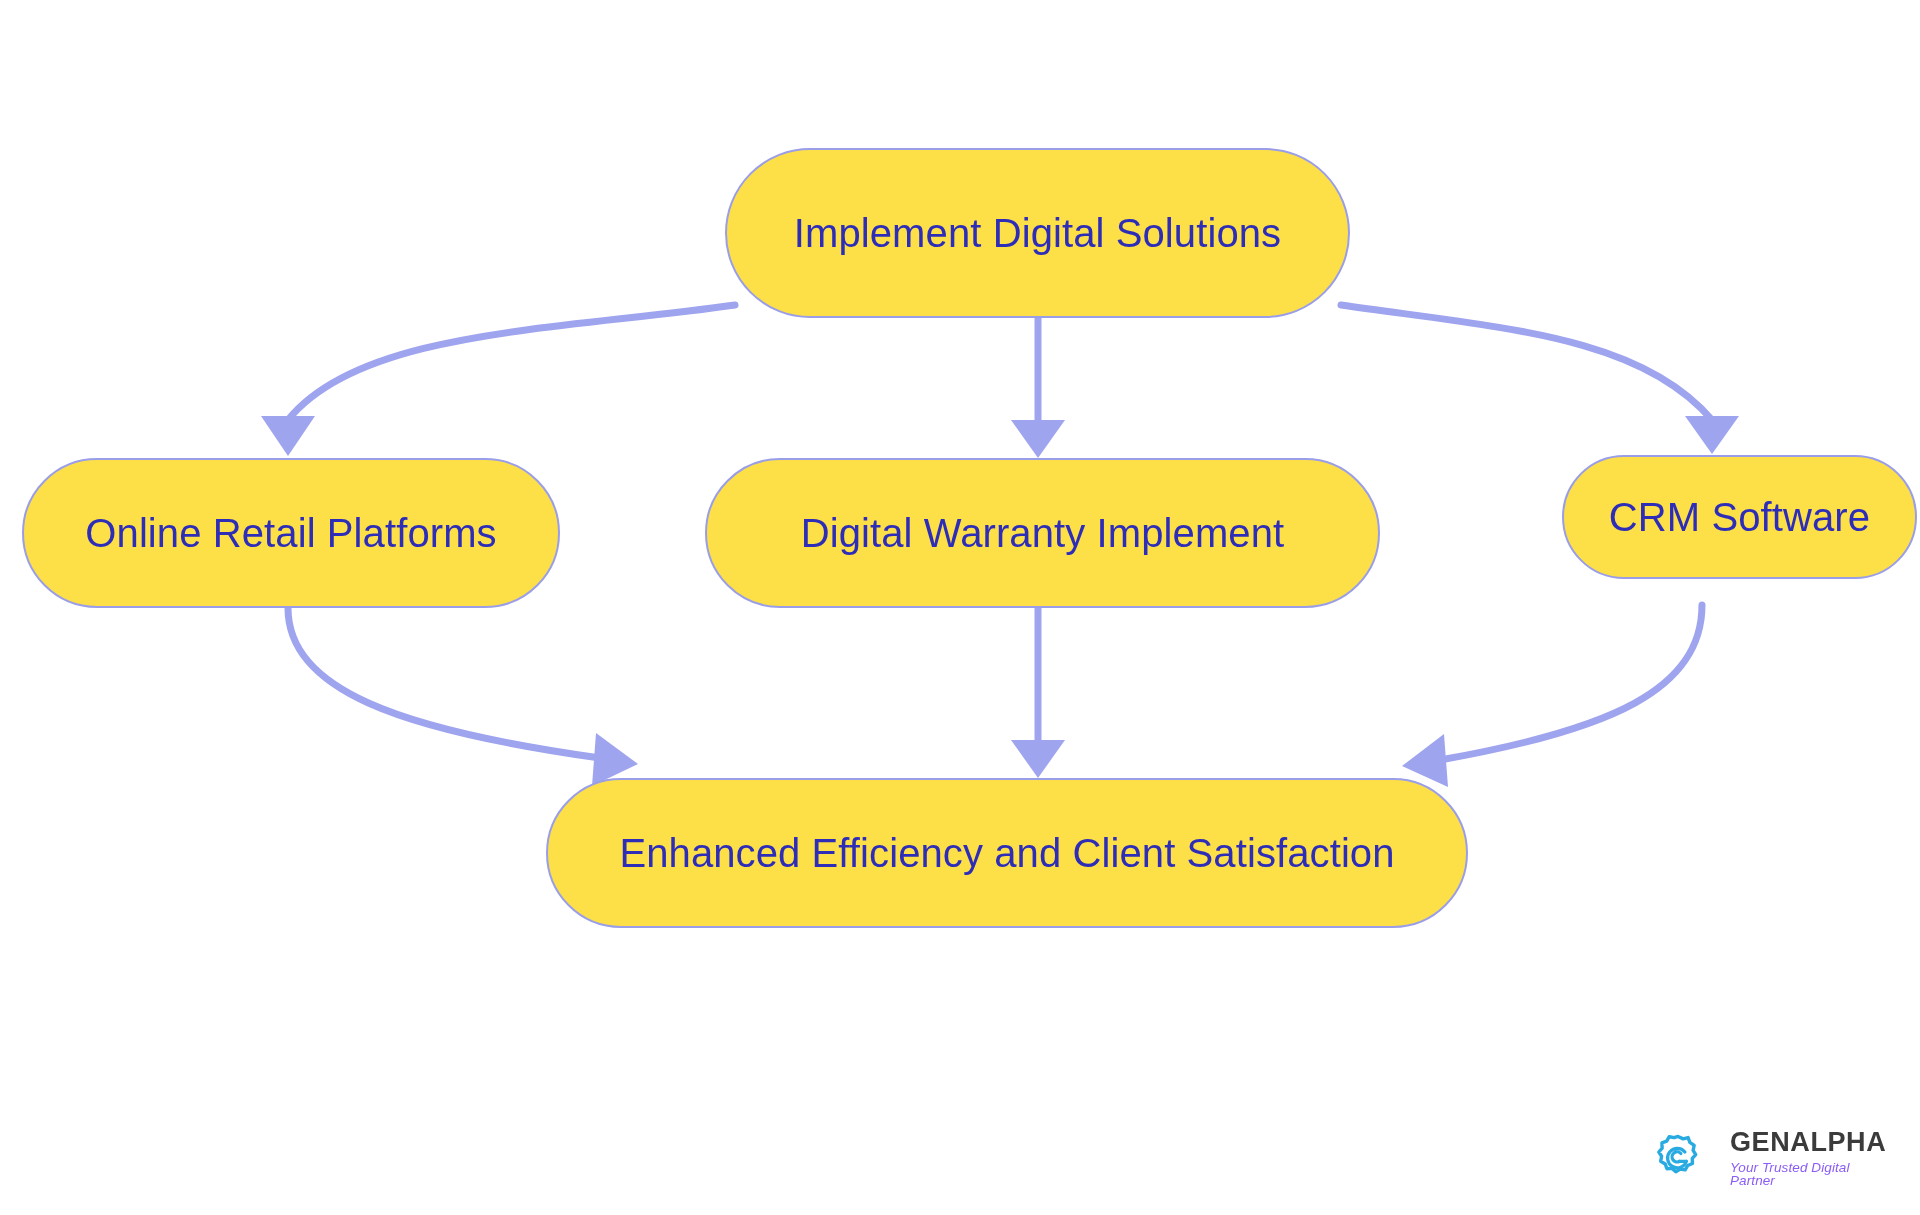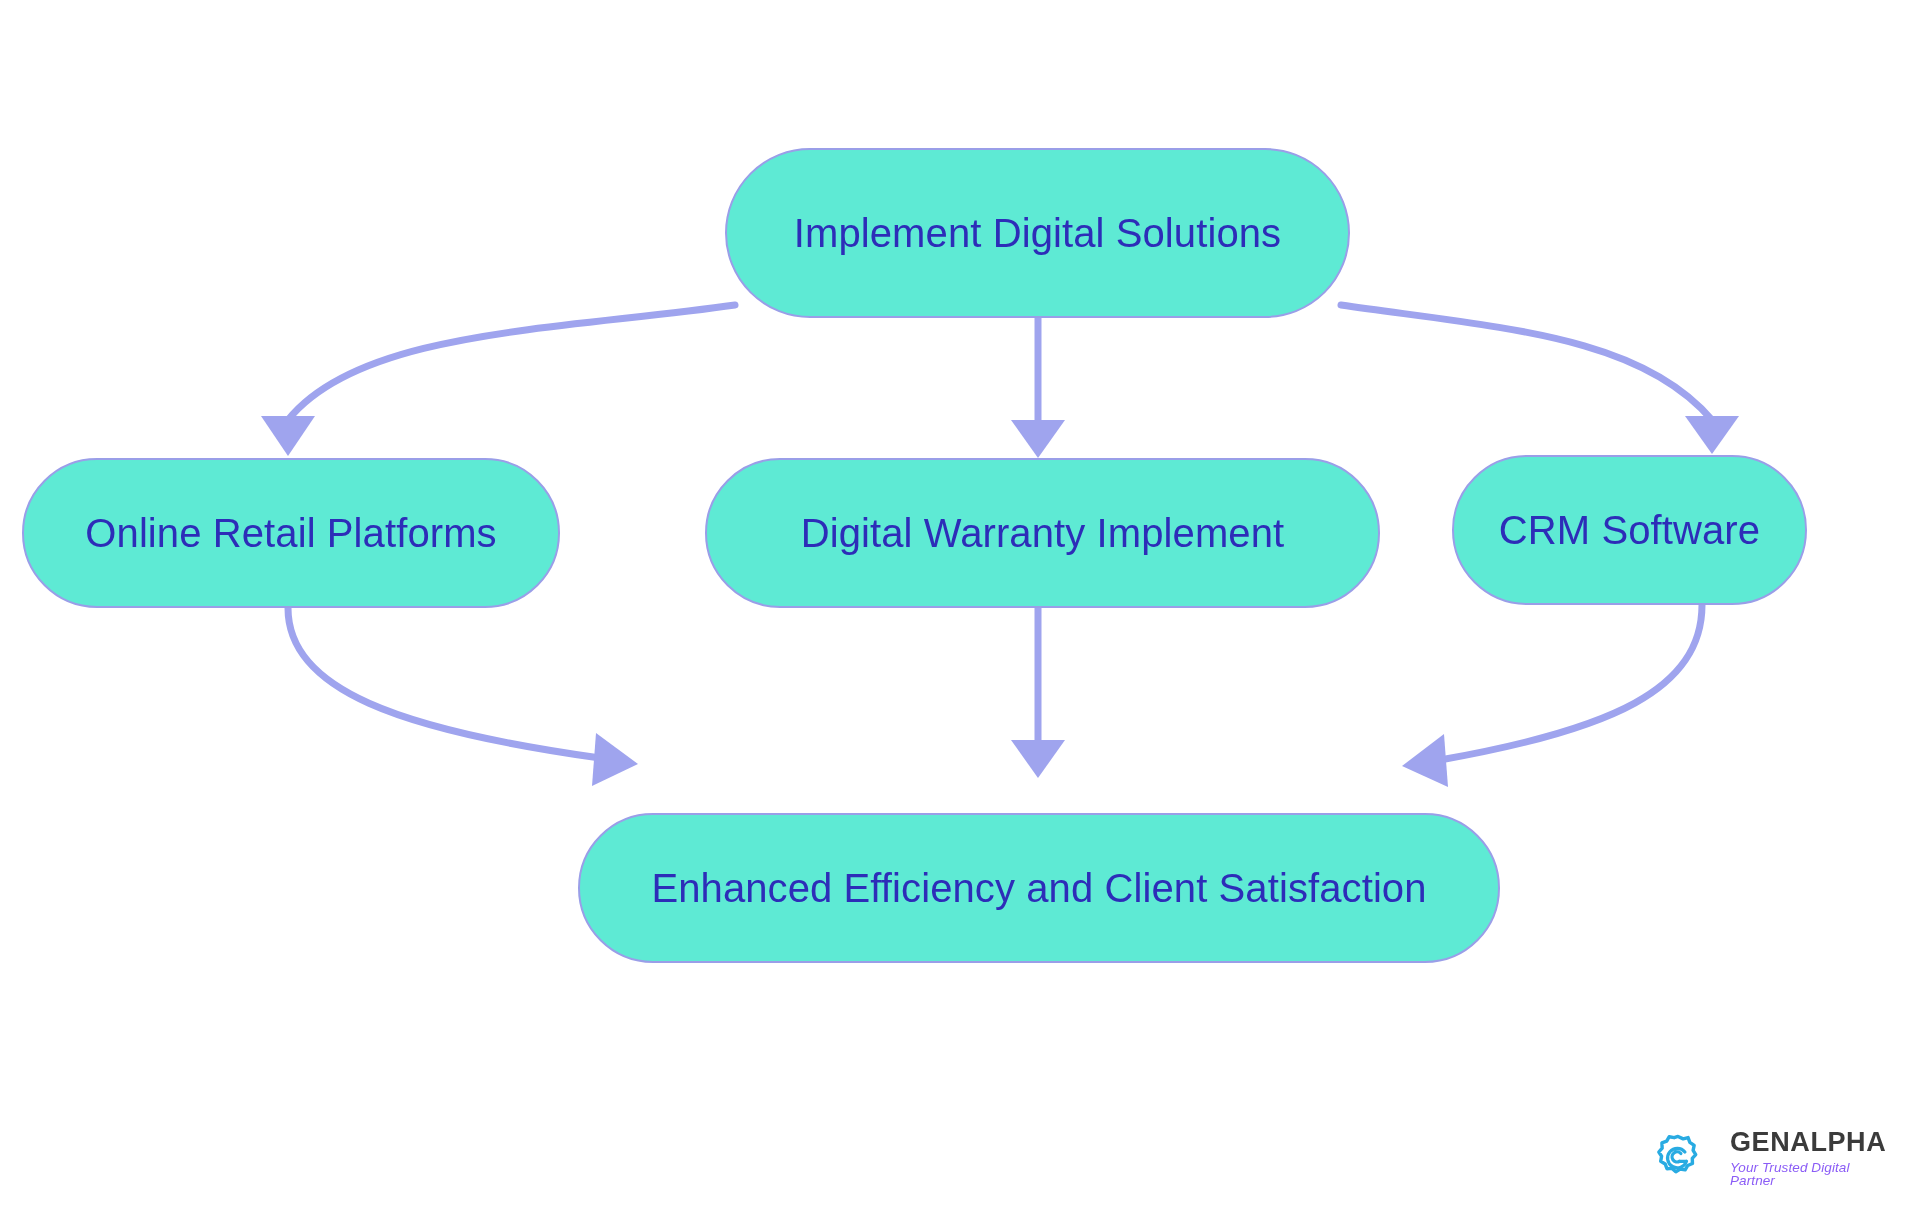--- a/index.html
+++ b/index.html
@@ -11,41 +11,41 @@
     overflow:hidden;
     position:relative;
   }
   #canvas{position:absolute;inset:0;width:1920px;height:1215px;}
   #edge-layer{position:absolute;left:0;top:0;width:1920px;height:1215px;pointer-events:none;}
 
   .node{
     position:absolute;
     box-sizing:border-box;
     display:flex;align-items:center;justify-content:center;
-    background:#5eead4;
+    background:#fde047;
     border:2px solid #9a9ee8;
     border-radius:999px;
     color:#2d2db8;
     text-align:center;
     line-height:1.1;
     padding:0 34px;
     white-space:nowrap;
   }
   .node-label{
     font-size:40px;
     font-weight:400;
     letter-spacing:.1px;
     color:#2d2db8;
   }
 
   #node-root{ left:725px; top:148px; width:625px;  height:170px; }
   #node-retail{ left:22px;  top:458px; width:538px; height:150px; }
   #node-warranty{ left:705px; top:458px; width:675px; height:150px; }
-  #node-crm{ left:1452px; top:455px; width:355px; height:150px; }
-  #node-outcome{ left:578px; top:778px; width:922px; height:150px;margin-top:35px; }
+  #node-crm{ left:1562px; top:455px; width:355px; height:124px; }
+  #node-outcome{ left:546px; top:778px; width:922px; height:150px; }
 
   #node-outcome .node-label{ font-size:40px; }
 
   
   #logo{
     position:absolute;
     left:1652px; top:1126px;
     width:216px; height:64px;
     display:flex;align-items:center;gap:26px;
   }

